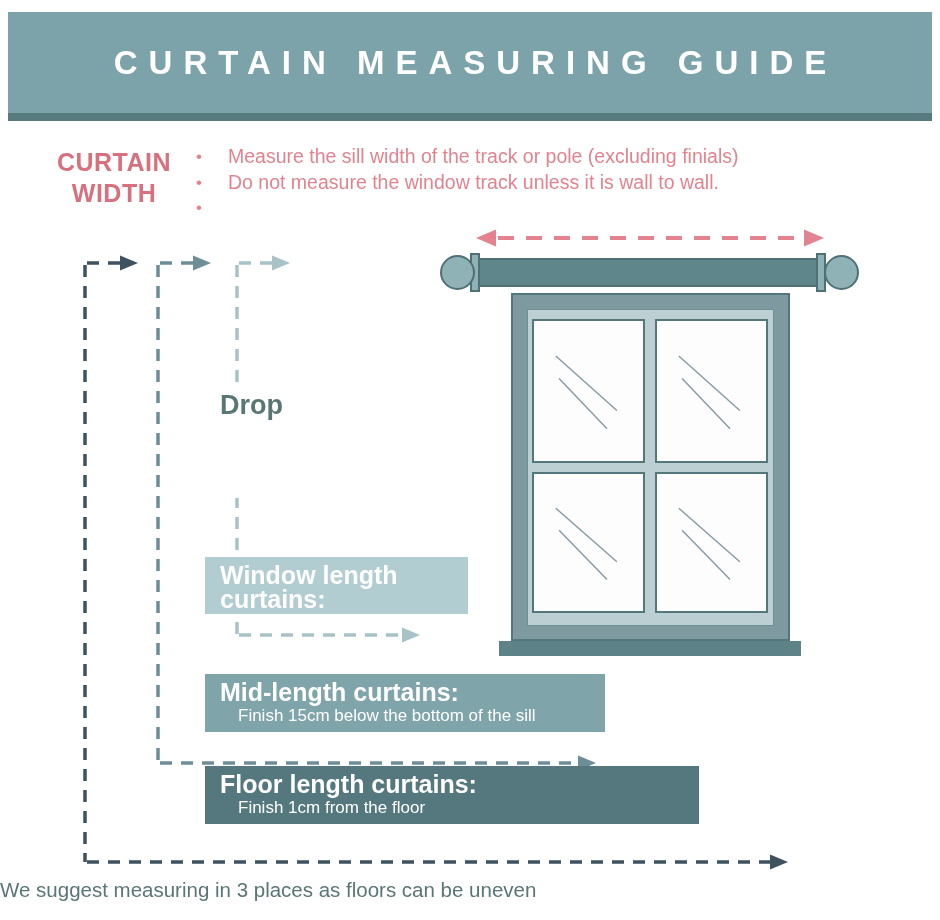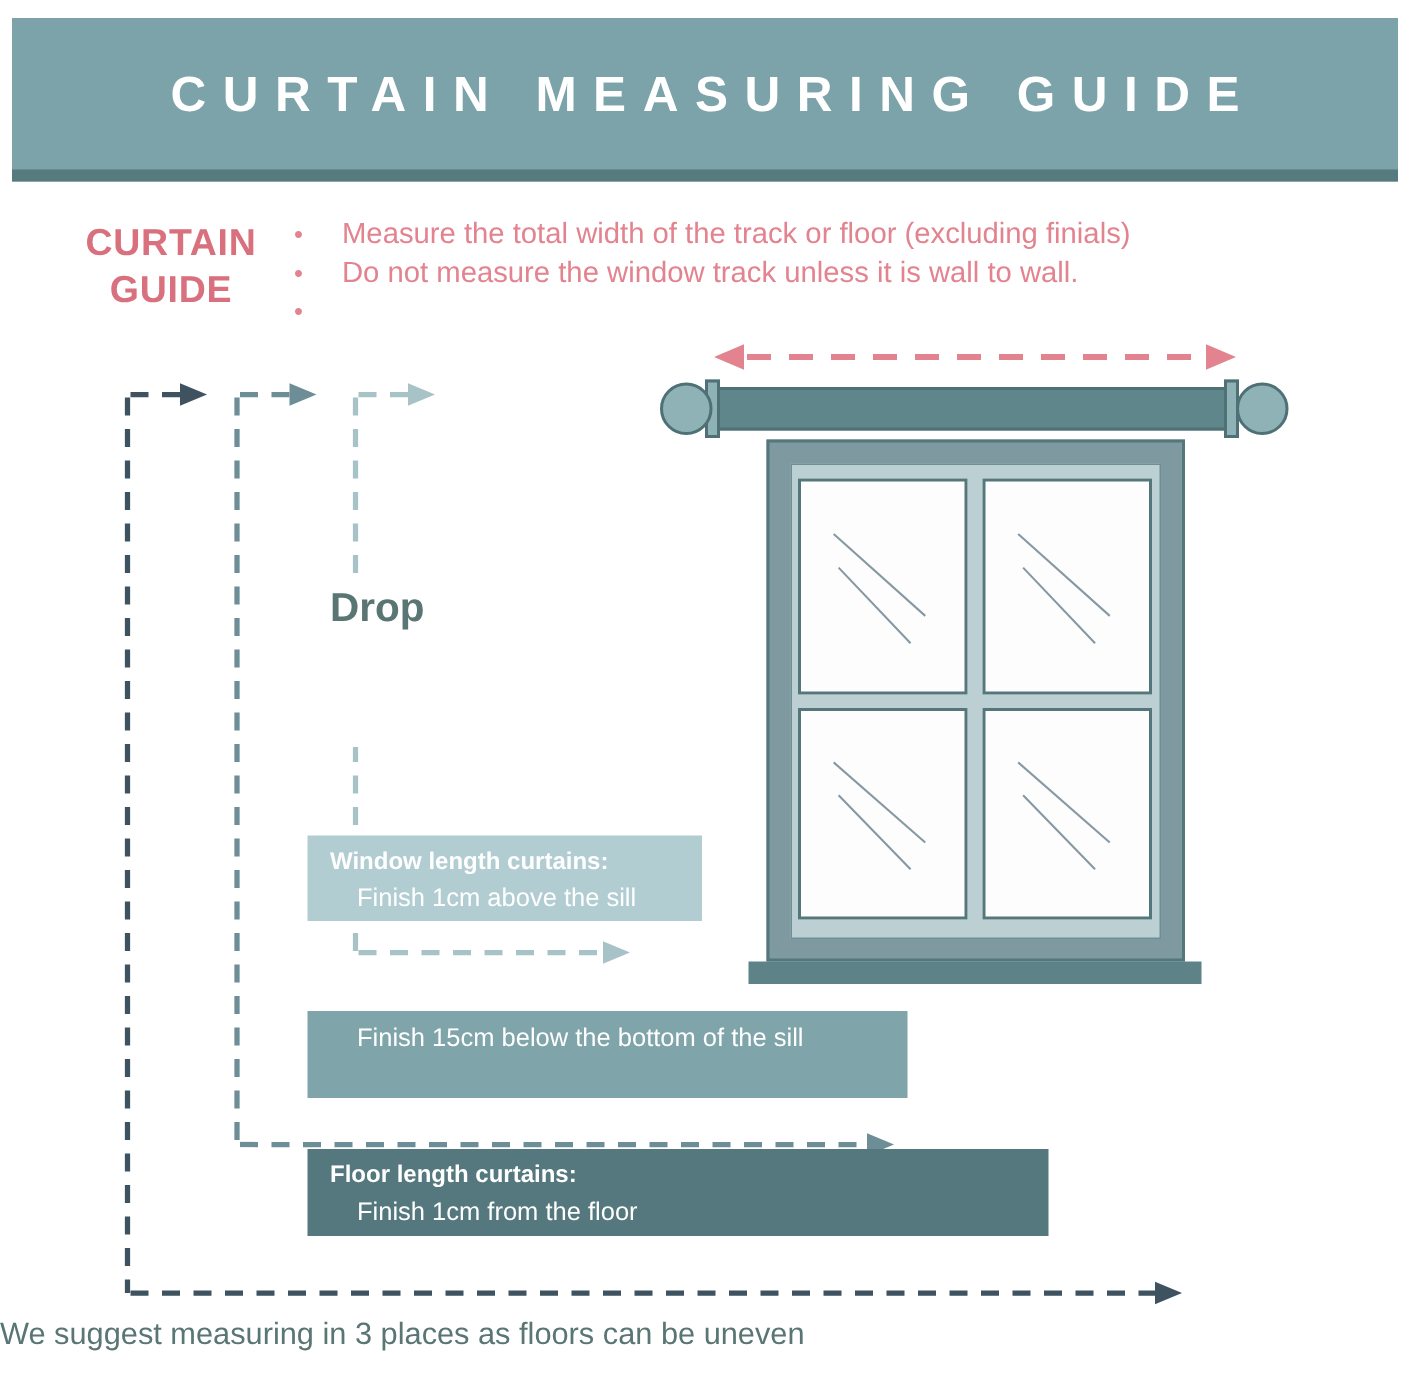--- a/index.html
+++ b/index.html
@@ -66,47 +66,47 @@
   .sill{position:absolute;left:499px;top:641px;width:302px;height:15px;background:var(--sill);}
 
   
   .drop-block{position:absolute;left:210px;top:382px;width:242px;height:116px;
     background:#fff;padding:8px 8px 0 10px;z-index:3;}
   .drop-block h2{color:var(--text_teal);font-size:27px;font-weight:700;margin-bottom:22px;}
   .drop-block p{color:var(--text_teal_light);font-size:20px;line-height:25px;}
 
   
   .len-box{position:absolute;left:205px;padding:6px 15px;z-index:3;color:var(--white);}
-  .len-box .t{display:block;font-weight:700;font-size:16px;line-height:24px;}
+  .len-box .t{display:block;font-weight:700;font-size:25px;line-height:24px;}
   .len-box .s{display:block;font-size:17px;line-height:24px;margin-left:18px;}
   .box-window{top:557px;width:263px;height:57px;background:var(--box_window);}
   .box-mid{top:674px;width:400px;height:58px;background:var(--box_mid);}
   .box-floor{top:766px;width:494px;height:58px;background:var(--box_floor);}
 
   .footer-note{position:absolute;left:0;top:878px;width:940px;text-align:left;
     color:var(--text_teal);font-size:20.5px;}
 </style>
 </head>
 <body>
 
 <div class="page">
 
   <header class="banner">
     <h1>CURTAIN MEASURING GUIDE</h1>
   </header>
 
   <div class="width-label">
     <div>CURTAIN</div>
-    <div>GUIDE</div>
+    <div>WIDTH</div>
   </div>
 
   <ul class="bullets">
     <li>
       <span class="dot">•</span>
-      <span>Measure the total width of the track or floor (excluding finials)</span>
+      <span>Measure the sill width of the track or pole (excluding finials)</span>
     </li>
     <li>
       <span class="dot">•</span>
       <span>Do not measure the window track unless it is wall to wall.</span>
     </li>
     <li>
       <span class="dot">•</span>
     </li>
   </ul>
 
@@ -176,20 +176,21 @@
 
   <div class="drop-block">
     <h2>Drop</h2>
   </div>
 
   <div class="len-box box-window">
     <span class="t">Window length curtains:</span>
     <span class="s">Finish 1cm above the sill</span>
   </div>
   <div class="len-box box-mid">
+    <span class="t">Mid-length curtains:</span>
     <span class="s">Finish 15cm below the bottom of the sill</span>
   </div>
   <div class="len-box box-floor">
     <span class="t">Floor length curtains:</span>
     <span class="s">Finish 1cm from the floor</span>
   </div>
 
   <div class="footer-note">We suggest measuring in 3 places as floors can be uneven</div>
 
 </div>

